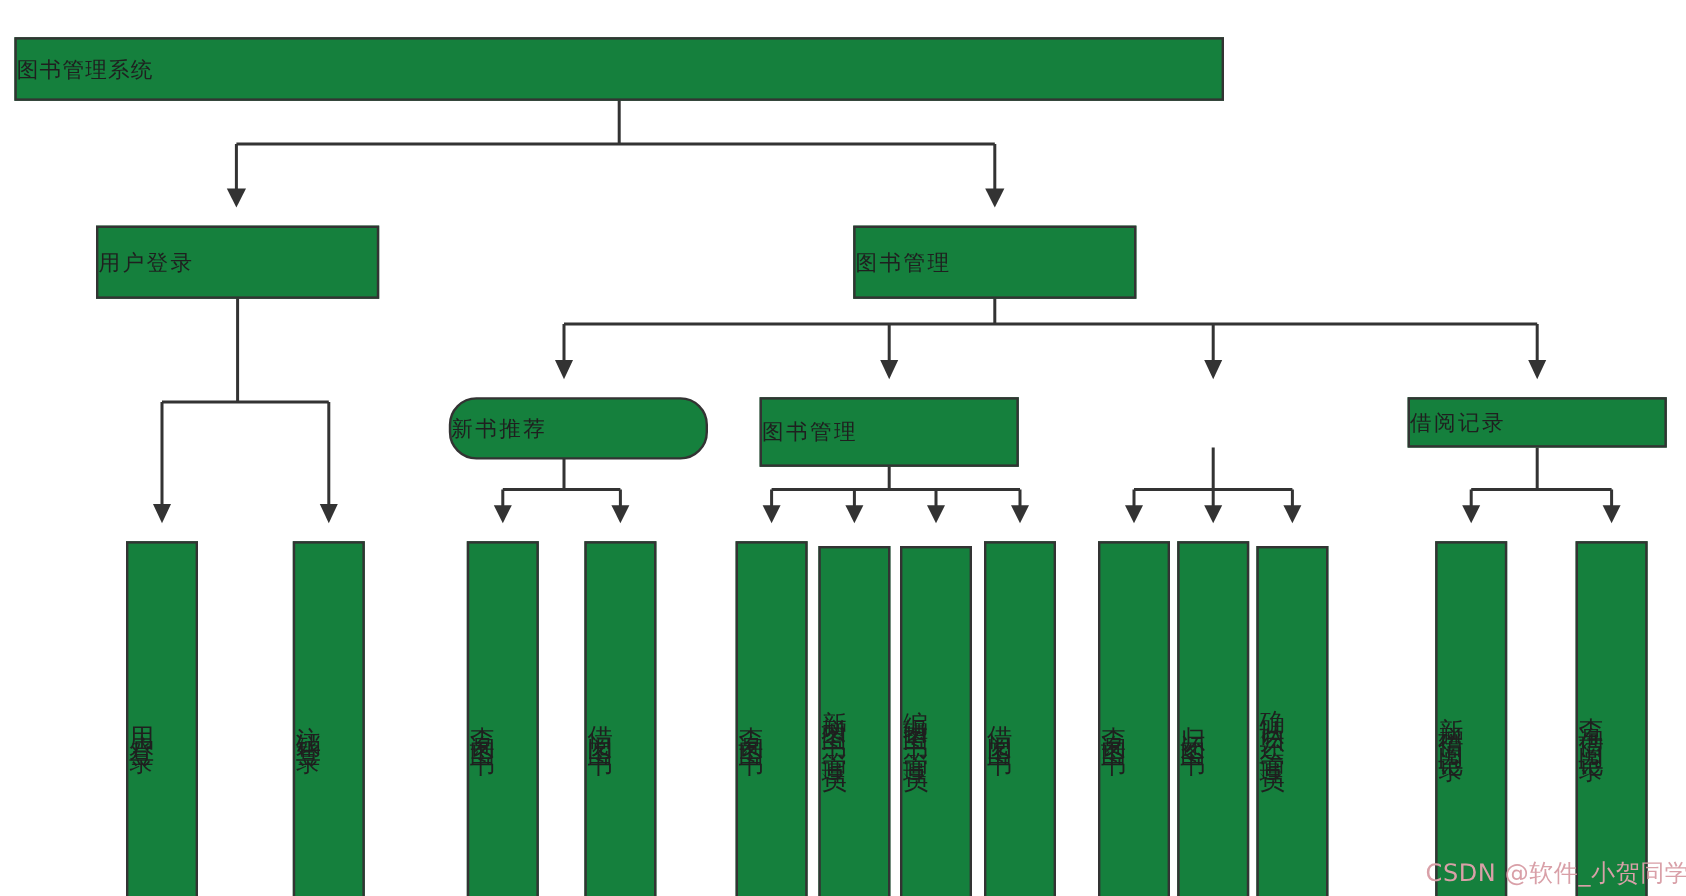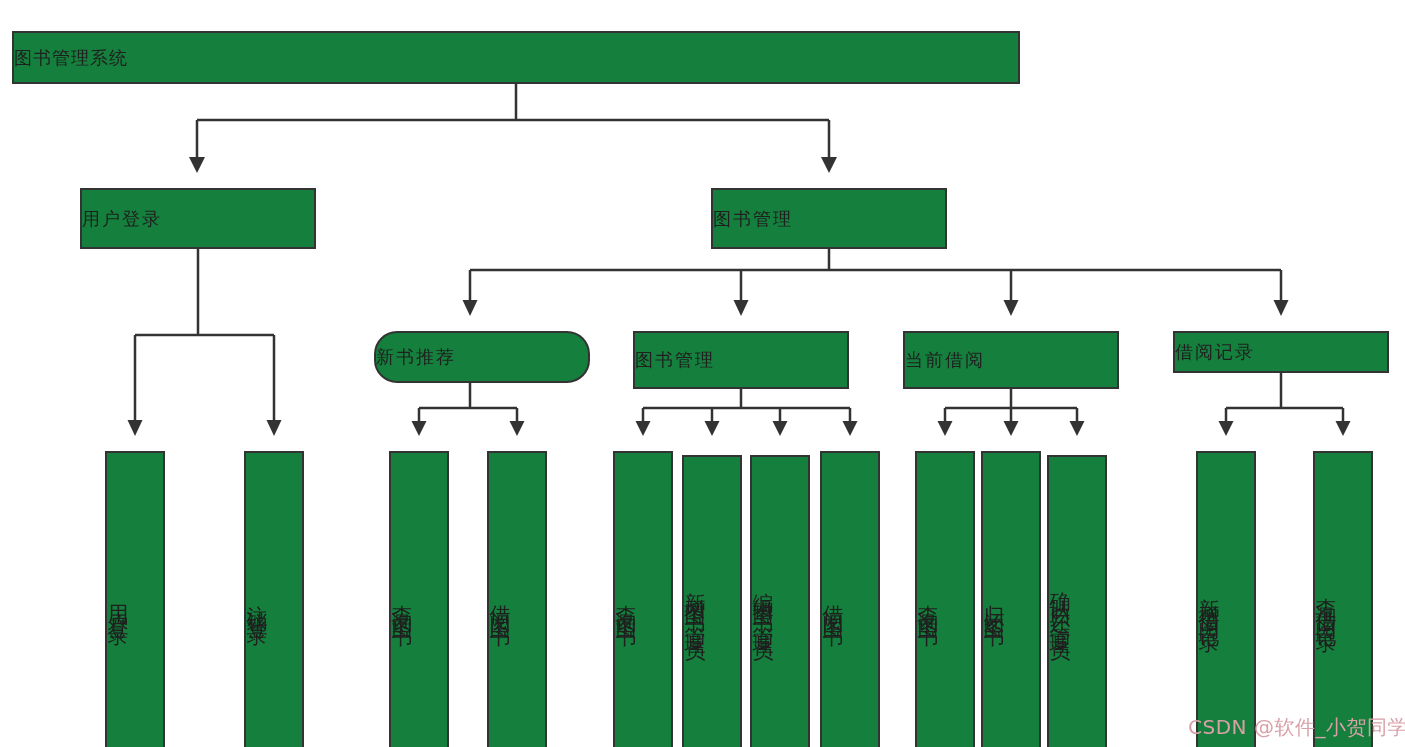--- a/index.html
+++ b/index.html
@@ -106,23 +106,20 @@
   <div class="box box-h" style="left:711px;top:172px;width:236px;height:61px;font-family:Liberation Mono, monospace;">
     <span>图书管理</span>
   </div>
 
   <div class="box box-h" style="left:374px;top:315px;width:216px;height:52px;border-radius:23px;">
     <span>新书推荐</span>
   </div>
   <div class="box box-h" style="left:633px;top:315px;width:216px;height:58px;">
     <span>图书管理</span>
   </div>
-  <div class="box box-h" style="left:903px;top:315px;width:216px;height:58px;">
-    <span>当前借阅</span>
-  </div>
   <div class="box box-h" style="left:1173px;top:315px;width:216px;height:42px;">
     <span>借阅记录</span>
   </div>
 
   <div class="box box-v" style="left:105px;top:435px;width:60px;height:302px;">
     <span>用户登录</span>
   </div>
   <div class="box box-v" style="left:244px;top:435px;width:60px;height:302px;">
     <span>注销登录</span>
   </div>

